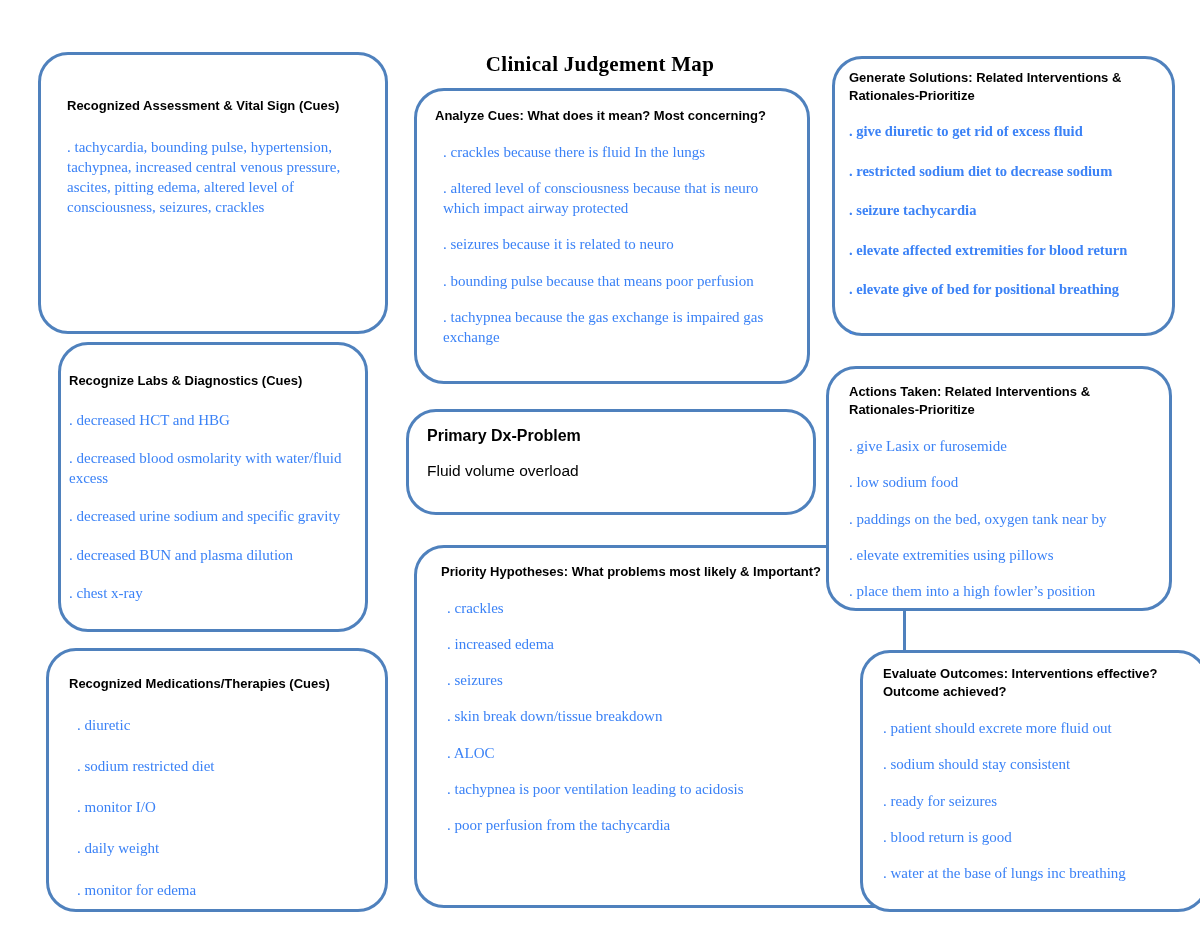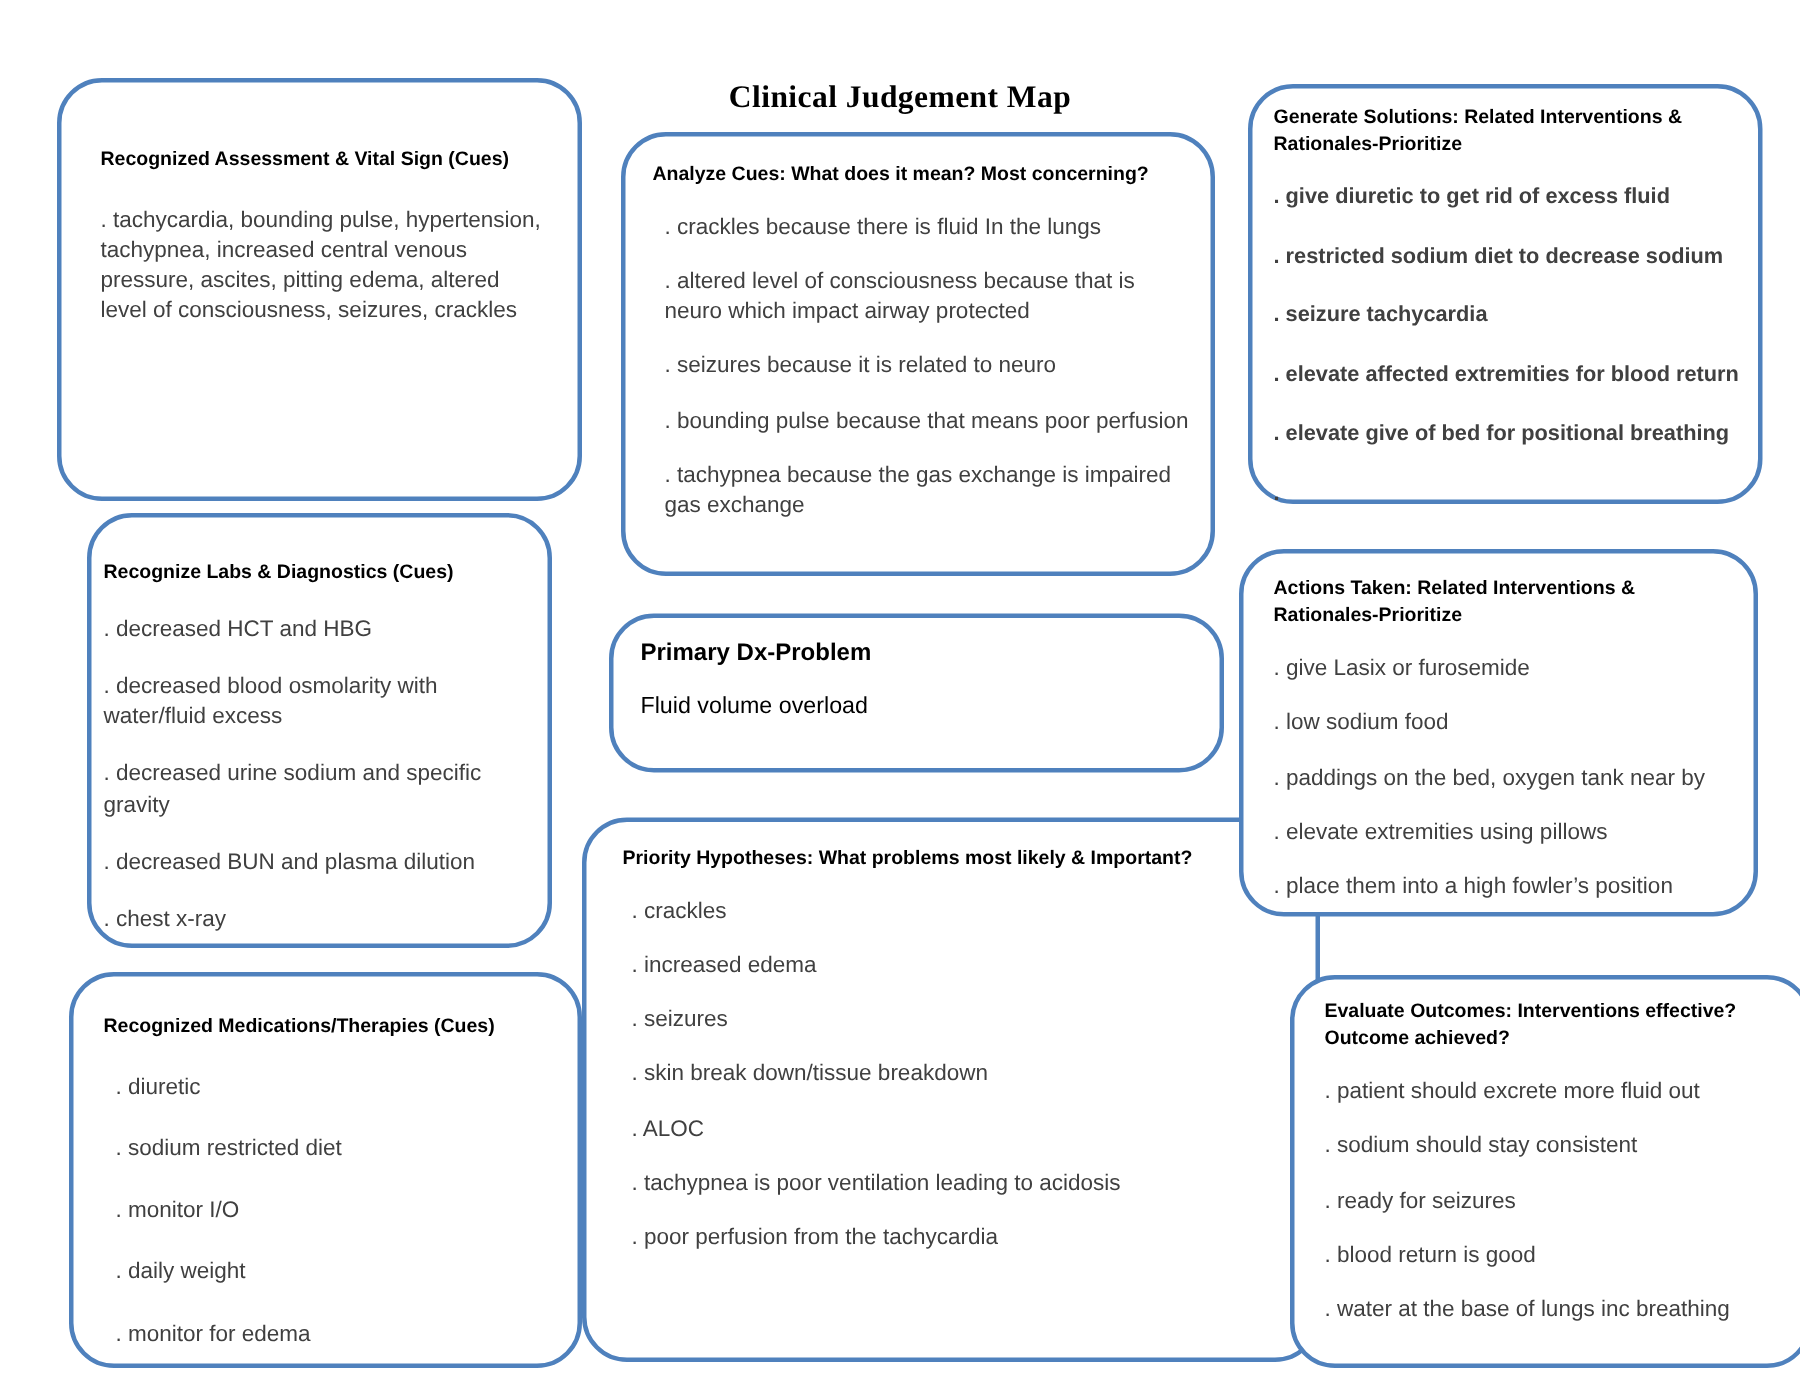--- a/index.html
+++ b/index.html
@@ -49,21 +49,22 @@
     font-size: 16px;
   }
   .item-list {
     list-style: none;
     margin: 0;
     padding: 0;
   }
   .item-list li {
     font-size: 15px;
     line-height: 1.35;
-    color: #404040;
+    color: #3b82f6;
+    font-family: Liberation Serif, serif;
   }
 
   
   #card-assessment { left: 38px;  top: 52px;  width: 350px; height: 282px; padding-left: 40px; }
   #card-assessment .pad { position:absolute; left: 26px; top: 42px; right: 18px; }
   #card-assessment .card-heading { margin-bottom: 22px; }
   #card-assessment .item-list li { margin-bottom: 0; }
 
   #card-labs { left: 58px;  top: 342px; width: 310px; height: 290px; }
   #card-labs .pad { position:absolute; left: 8px; top: 27px; right: 10px; }
@@ -79,21 +80,21 @@
   #card-analyze { left: 414px; top: 88px;  width: 396px; height: 296px; padding-left: 44px; }
   #card-analyze .pad { position:absolute; left: 18px; top: 16px; right: 14px; }
   #card-analyze .card-heading { margin-bottom: 17px; }
   #card-analyze .item-list li { margin-bottom: 16px; padding-left: 8px; }
 
   #card-primary { left: 406px; top: 409px; width: 410px; height: 106px; }
   #card-primary .pad { position:absolute; left: 18px; top: 13px; right: 14px; }
   #card-primary .card-heading { margin-bottom: 15px; }
   #card-primary .primary-value { font-size: 15.5px; }
 
-  #card-hypotheses { left: 388px; top: 545px; width: 492px; height: 363px; }
+  #card-hypotheses { left: 414px; top: 545px; width: 492px; height: 363px; }
   #card-hypotheses .pad { position:absolute; left: 24px; top: 15px; right: 14px; }
   #card-hypotheses .card-heading { margin-bottom: 17px; }
   #card-hypotheses .item-list li { margin-bottom: 16px; padding-left: 6px; }
 
   
   #card-generate { left: 832px; top: 56px;  width: 343px; height: 280px; }
   #card-generate .pad { position:absolute; left: 14px; top: 10px; right: 12px; }
   #card-generate .card-heading { margin-bottom: 18px; }
   #card-generate .item-list li { font-weight: bold; font-size: 14.5px; margin-bottom: 20px; }
 

